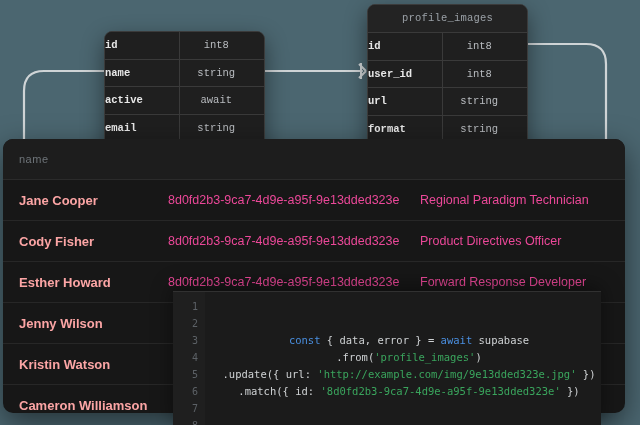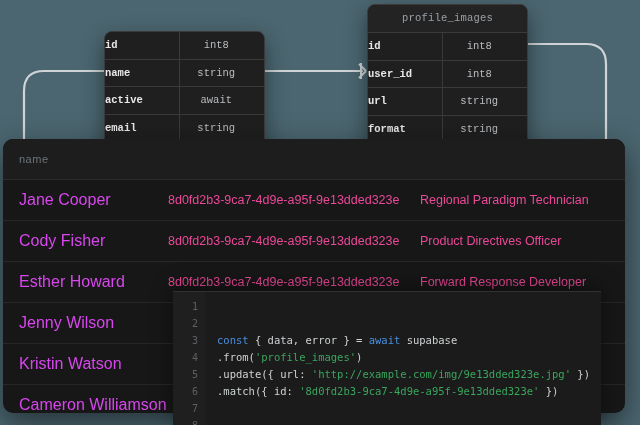--- a/index.html
+++ b/index.html
@@ -62,41 +62,41 @@
   }
   .dt-head .c{color:#6e7479;font-size:11px;letter-spacing:.5px;}
   .dt-row{
     height:40px;display:flex;align-items:center;
     border-bottom:1px solid #272727;
   }
   .dt-row:last-child{border-bottom:none;}
   .c1{width:165px;padding-left:16px;box-sizing:border-box;}
   .c2{width:252px;box-sizing:border-box;}
   .c3{flex:1;box-sizing:border-box;}
-  .dt-row .c1{color:#d946ef;font-size:16px;font-weight:normal;}
+  .dt-row .c1{color:#fca5a5;font-size:13px;font-weight:bold;}
   .dt-row .c2,.dt-row .c3{color:#ec4899;font-size:12.5px;}
 
   
   .code-block{
     position:absolute;left:173px;top:291px;width:428px;height:134px;
     background:#1b1b1b;
     border-top:1px solid #313131;
     box-shadow:0 -4px 20px rgba(0,0,0,.45);
     overflow:hidden;
     font-family:"DejaVu Sans Mono","Liberation Mono",monospace;
     display:flex;
   }
   .gutter{
     width:32px;background:#1f1f1f;padding-top:6px;box-sizing:border-box;flex:0 0 32px;
   }
   .gutter div{
     height:17px;line-height:17px;text-align:right;padding-right:7px;
     color:#5c6166;font-size:10px;
   }
-  .code-lines{padding-top:6px;padding-left:12px;flex:1;}
+  .code-lines{padding-top:6px;padding-left:12px;flex:1;text-align:center;}
   .code-lines div{height:17px;line-height:17px;font-size:10.5px;color:#cfd2d4;white-space:pre;}
   .kw{color:#4a8fe0;}
   .str{color:#3aa55d;}
 </style>
 </head>
 <body>
 
 <div class="stage">
 
   <svg class="wires" width="640" height="425">

